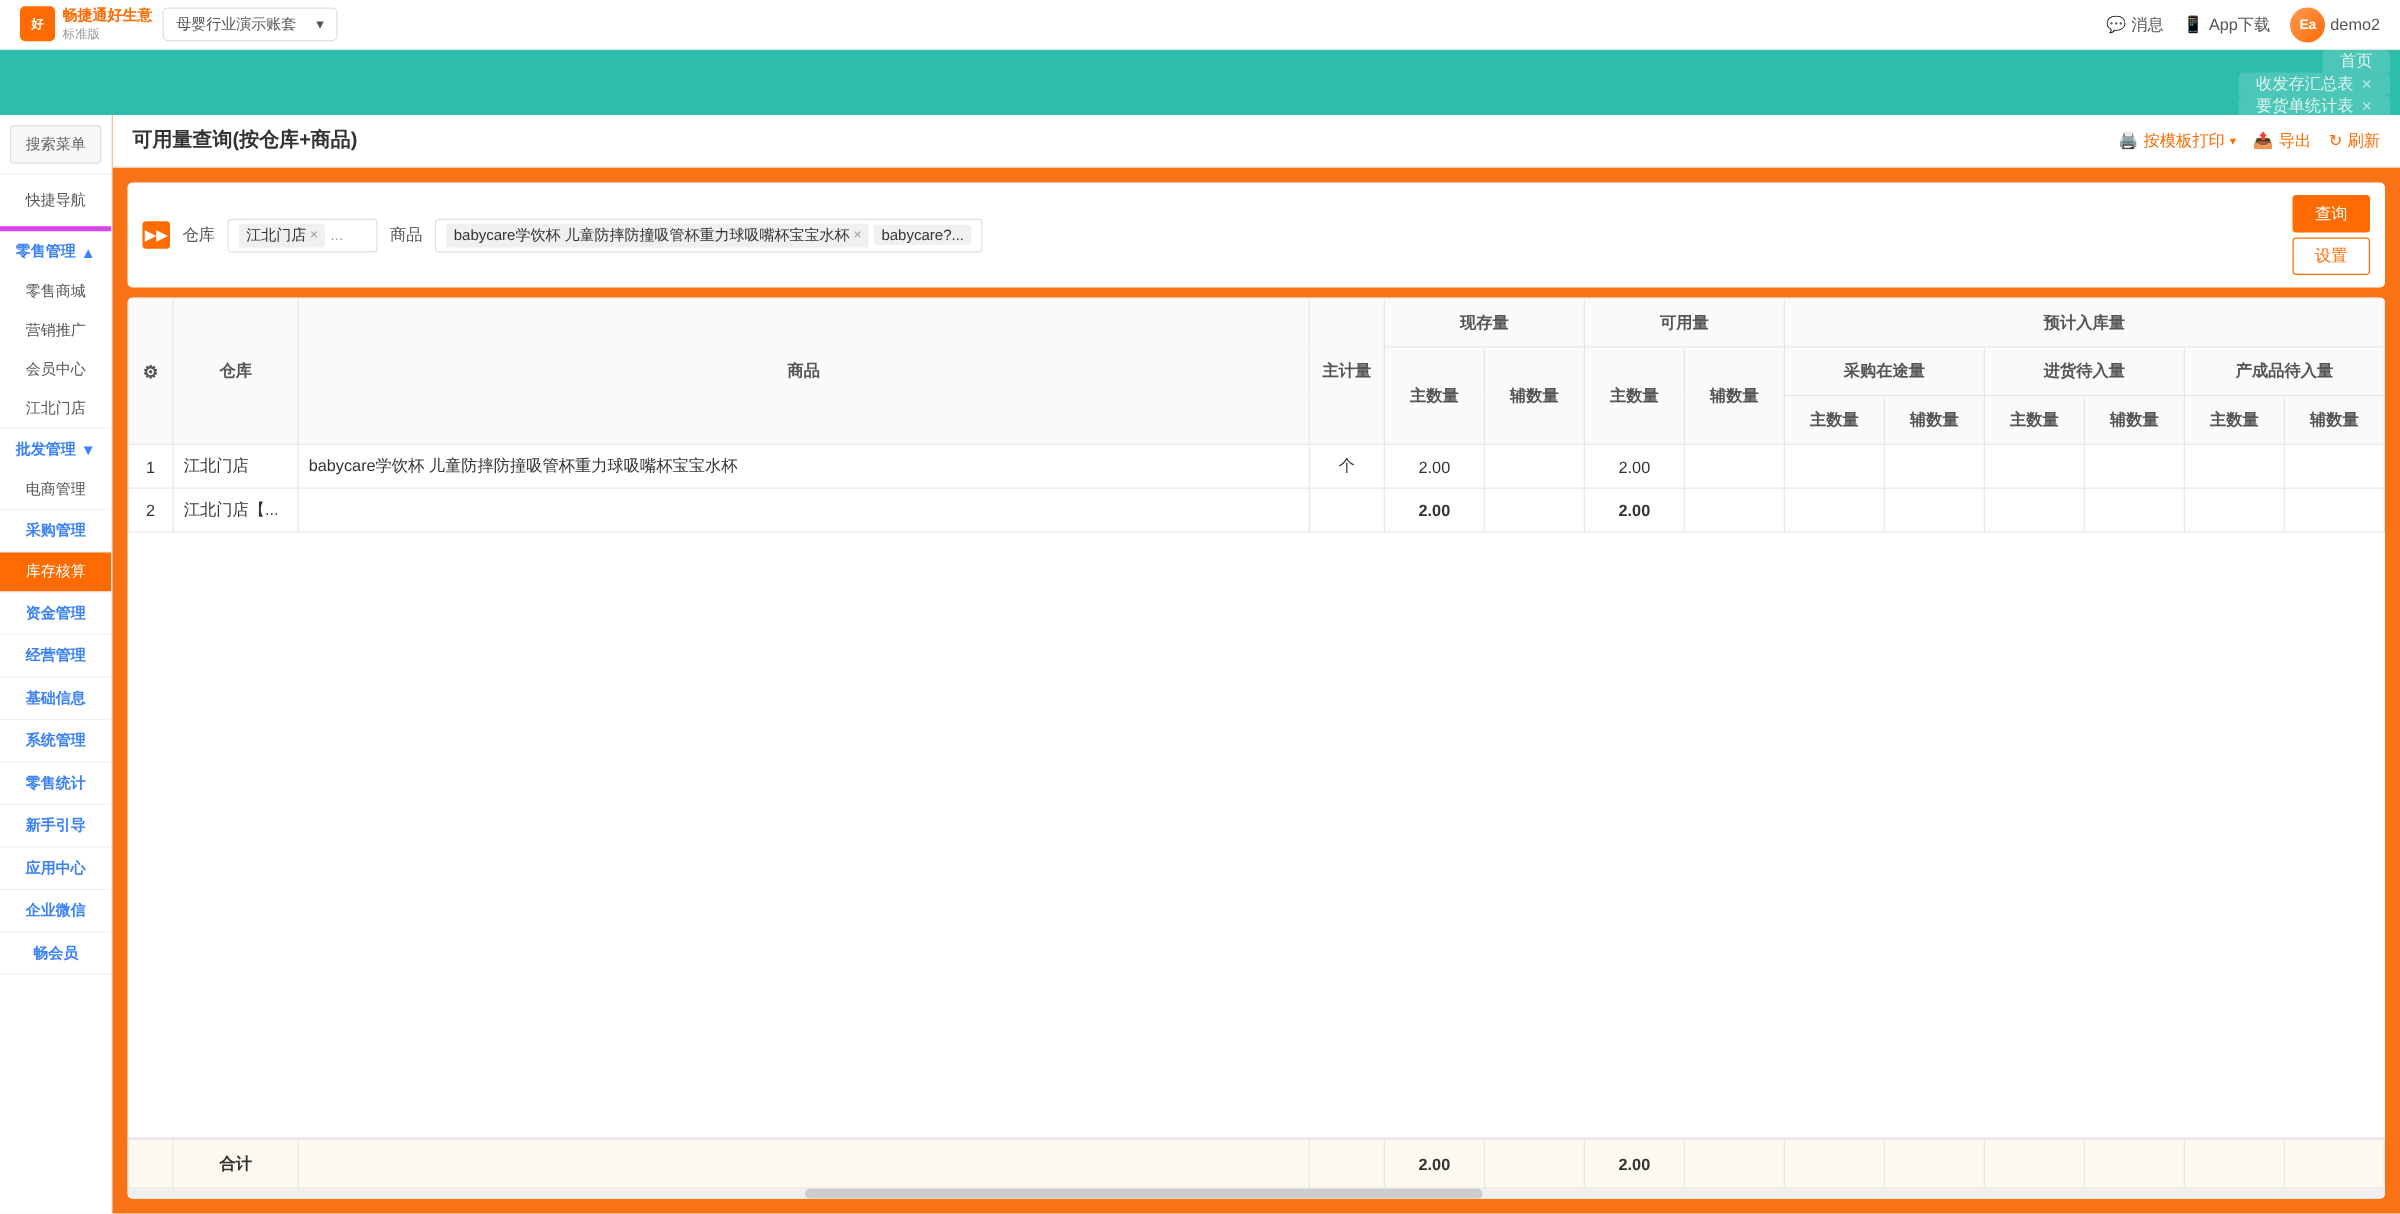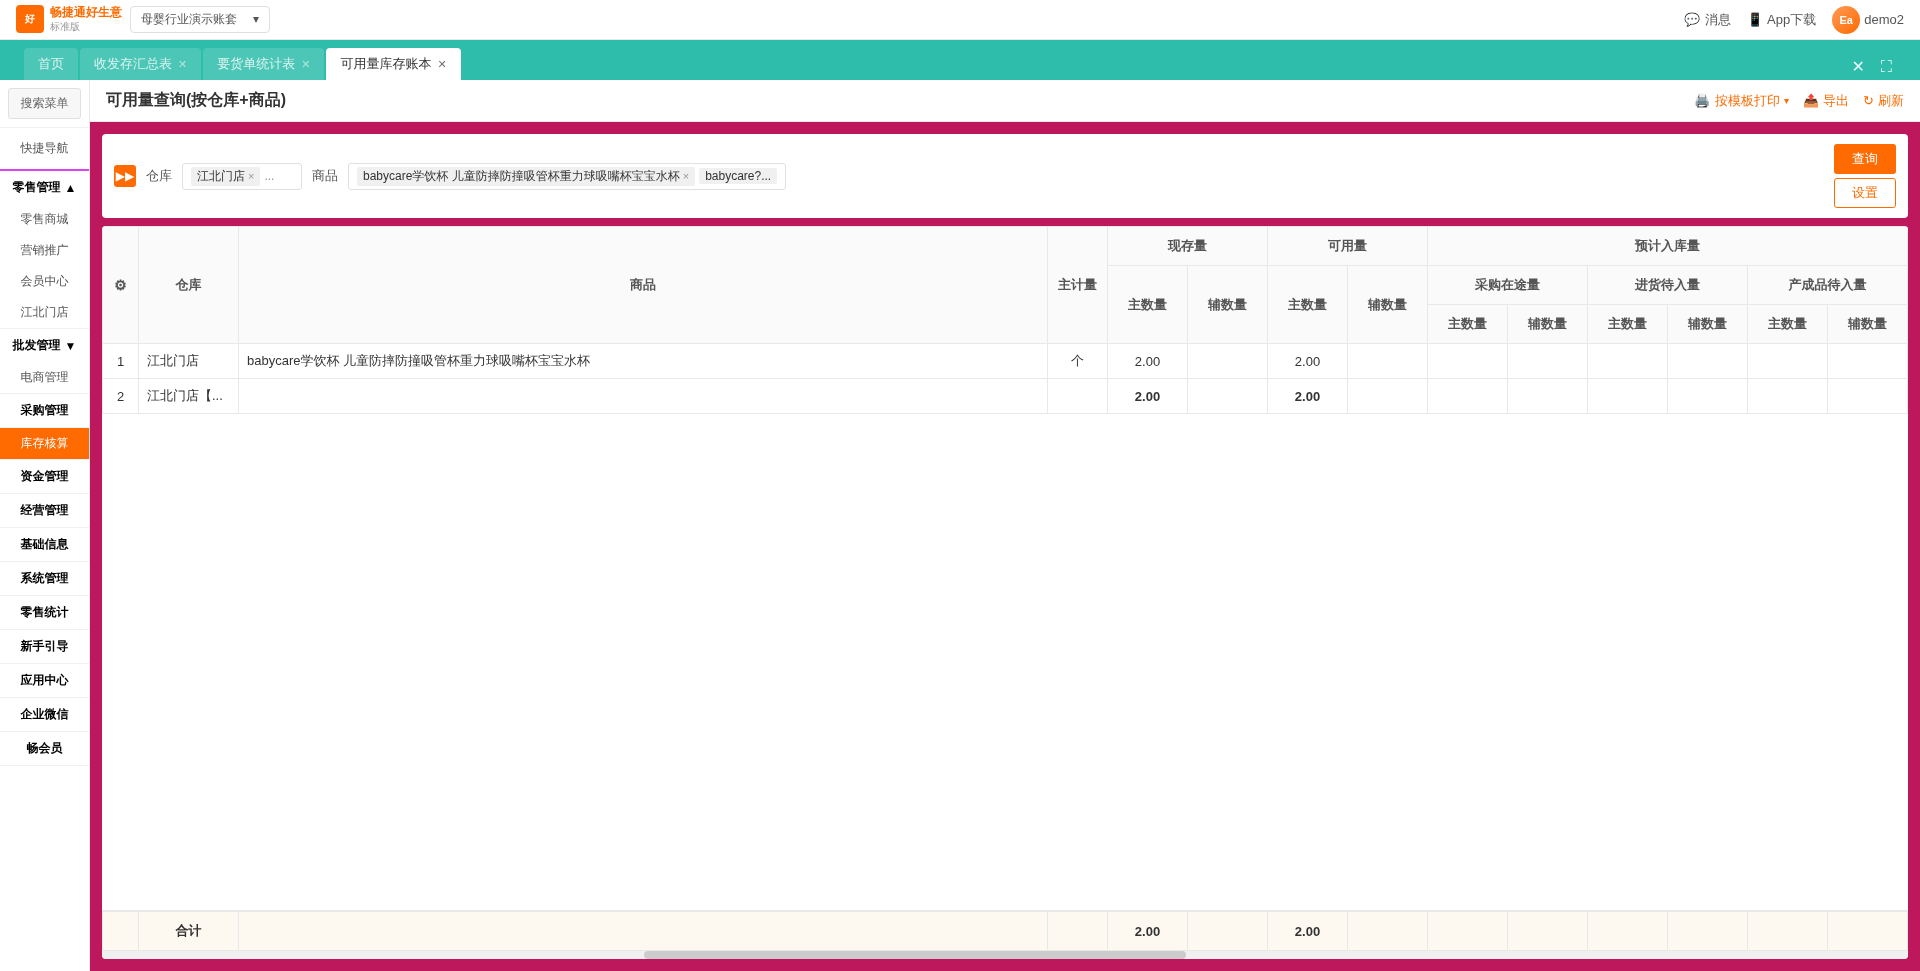--- a/index.html
+++ b/index.html
@@ -11,43 +11,43 @@
     .logo-area { display: flex; align-items: center; gap: 6px; }
     .logo-icon { width: 28px; height: 28px; background: #ff6b00; border-radius: 4px; display: flex; align-items: center; justify-content: center; color: #fff; font-size: 10px; font-weight: bold; }
     .logo-text { font-size: 12px; color: #ff6b00; font-weight: bold; line-height: 1.2; }
     .logo-sub { font-size: 10px; color: #999; }
     .industry-selector { display: flex; align-items: center; gap: 16px; padding: 4px 10px; border: 1px solid #e0e0e0; border-radius: 4px; font-size: 12px; color: #555; cursor: pointer; }
     .top-bar-right { display: flex; align-items: center; gap: 16px; font-size: 13px; color: #555; }
     .top-right-item { display: flex; align-items: center; gap: 4px; cursor: pointer; }
     .avatar { width: 28px; height: 28px; border-radius: 50%; background: linear-gradient(135deg, #ff9a56, #ff6b00); display: flex; align-items: center; justify-content: center; color: #fff; font-size: 11px; font-weight: bold; }
 
     
-    .tab-bar { height: 40px; background: #2dbdaa; display: flex; align-items: flex-end; padding: 0 24px; flex-shrink: 0; }
+    .tab-bar { height: 52px; background: #2dbdaa; display: flex; align-items: flex-end; padding: 0 6px; flex-shrink: 0; flex-direction: column; }
     .tab { height: 32px; padding: 0 14px; display: flex; align-items: center; gap: 6px; border-radius: 4px 4px 0 0; font-size: 13px; cursor: pointer; color: rgba(255,255,255,0.8); background: rgba(255,255,255,0.15); margin-right: 2px; }
     .tab.active { background: #fff; color: #333; }
     .tab-close { font-size: 11px; opacity: 0.7; }
     .tab-actions { margin-left: auto; display: flex; align-items: center; gap: 8px; }
     .tab-action-btn { color: rgba(255,255,255,0.9); cursor: pointer; font-size: 16px; padding: 4px; }
 
     
     .main-area { display: flex; flex: 1; overflow: hidden; }
 
     
     .sidebar { width: 90px; background: #fff; border-right: 1px solid #e8e8e8; display: flex; flex-direction: column; flex-shrink: 0; overflow-y: auto; }
     .sidebar-search { padding: 8px; border-bottom: 1px solid #f0f0f0; }
     .sidebar-search-btn { width: 100%; padding: 6px; background: #f7f7f7; border: 1px solid #e0e0e0; border-radius: 3px; font-size: 12px; color: #666; cursor: pointer; text-align: center; }
-    .sidebar-nav { padding: 4px 0; border-bottom: 2px solid #d946ef; }
+    .sidebar-nav { padding: 4px 0; border-bottom: 4px solid #d946ef; }
     .sidebar-nav-item { padding: 8px 10px; font-size: 12px; color: #555; cursor: pointer; text-align: center; }
     .sidebar-section { border-bottom: 1px solid #f0f0f0; }
-    .sidebar-section-title { padding: 8px 10px; font-size: 12px; color: #000000; cursor: pointer; display: flex; align-items: center; justify-content: center; gap: 4px; font-weight: bold; }
+    .sidebar-section-title { padding: 8px 10px; font-size: 12px; color: #3b82f6; cursor: pointer; display: flex; align-items: center; justify-content: center; gap: 4px; font-weight: bold; }
     .sidebar-section-item { padding: 7px 10px; font-size: 12px; color: #555; cursor: pointer; text-align: center; }
     .sidebar-section-item.active { background: #ff6b00; color: #fff; }
 
     
-    .content { flex: 1; display: flex; flex-direction: column; overflow: hidden; background: #be185d; }
+    .content { flex: 1; display: flex; flex-direction: column; overflow: hidden; background: #f97316; }
     .page-title { font-size: 16px; font-weight: bold; color: #333; margin-bottom: 12px; }
     .content-body { flex: 1; padding: 12px; overflow: hidden; display: flex; flex-direction: column; }
 
     
     .filter-area { background: #fff; border-radius: 4px; padding: 10px 12px; margin-bottom: 8px; display: flex; align-items: center; gap: 10px; flex-shrink: 0; }
     .filter-toggle { width: 22px; height: 22px; background: #ff6b00; color: #fff; border-radius: 3px; display: flex; align-items: center; justify-content: center; cursor: pointer; font-size: 12px; }
     .filter-label { font-size: 13px; color: #555; white-space: nowrap; }
     .filter-tag-input { display: flex; align-items: center; border: 1px solid #e0e0e0; border-radius: 3px; padding: 3px 8px; min-width: 120px; gap: 4px; background: #fff; }
     .filter-tag { background: #f0f0f0; border-radius: 2px; padding: 1px 6px; font-size: 12px; color: #333; display: flex; align-items: center; gap: 3px; }
     .filter-tag-x { cursor: pointer; color: #999; font-size: 11px; }

